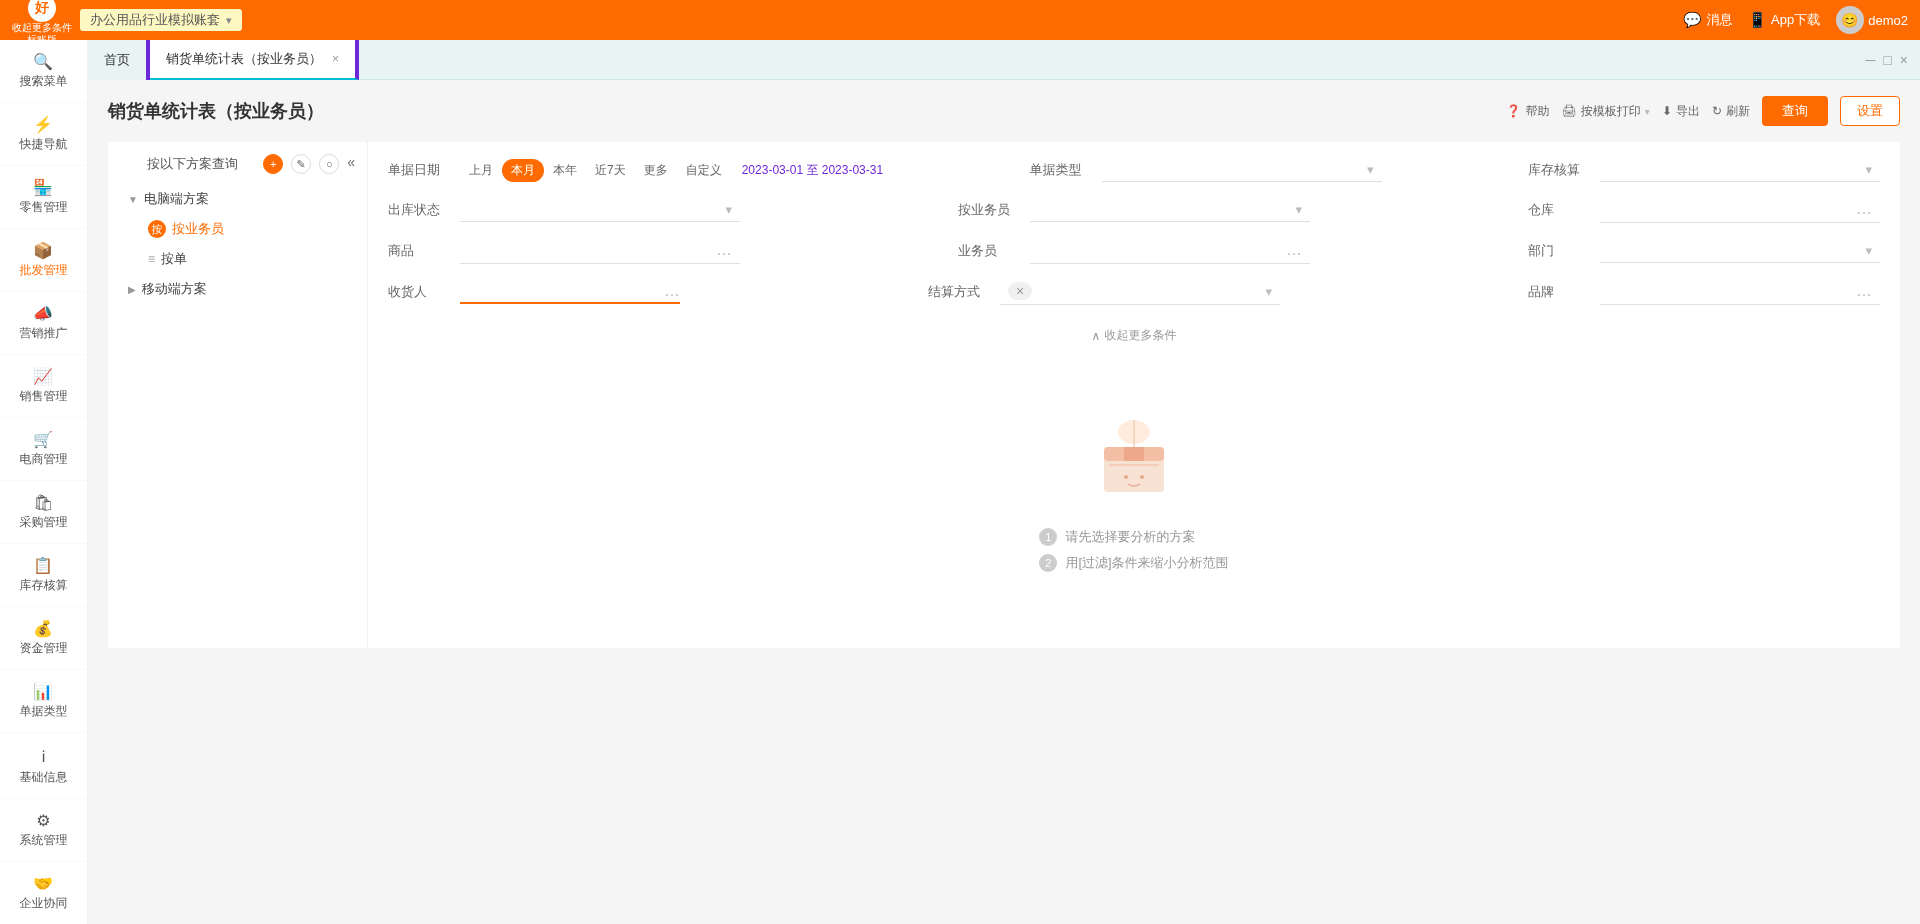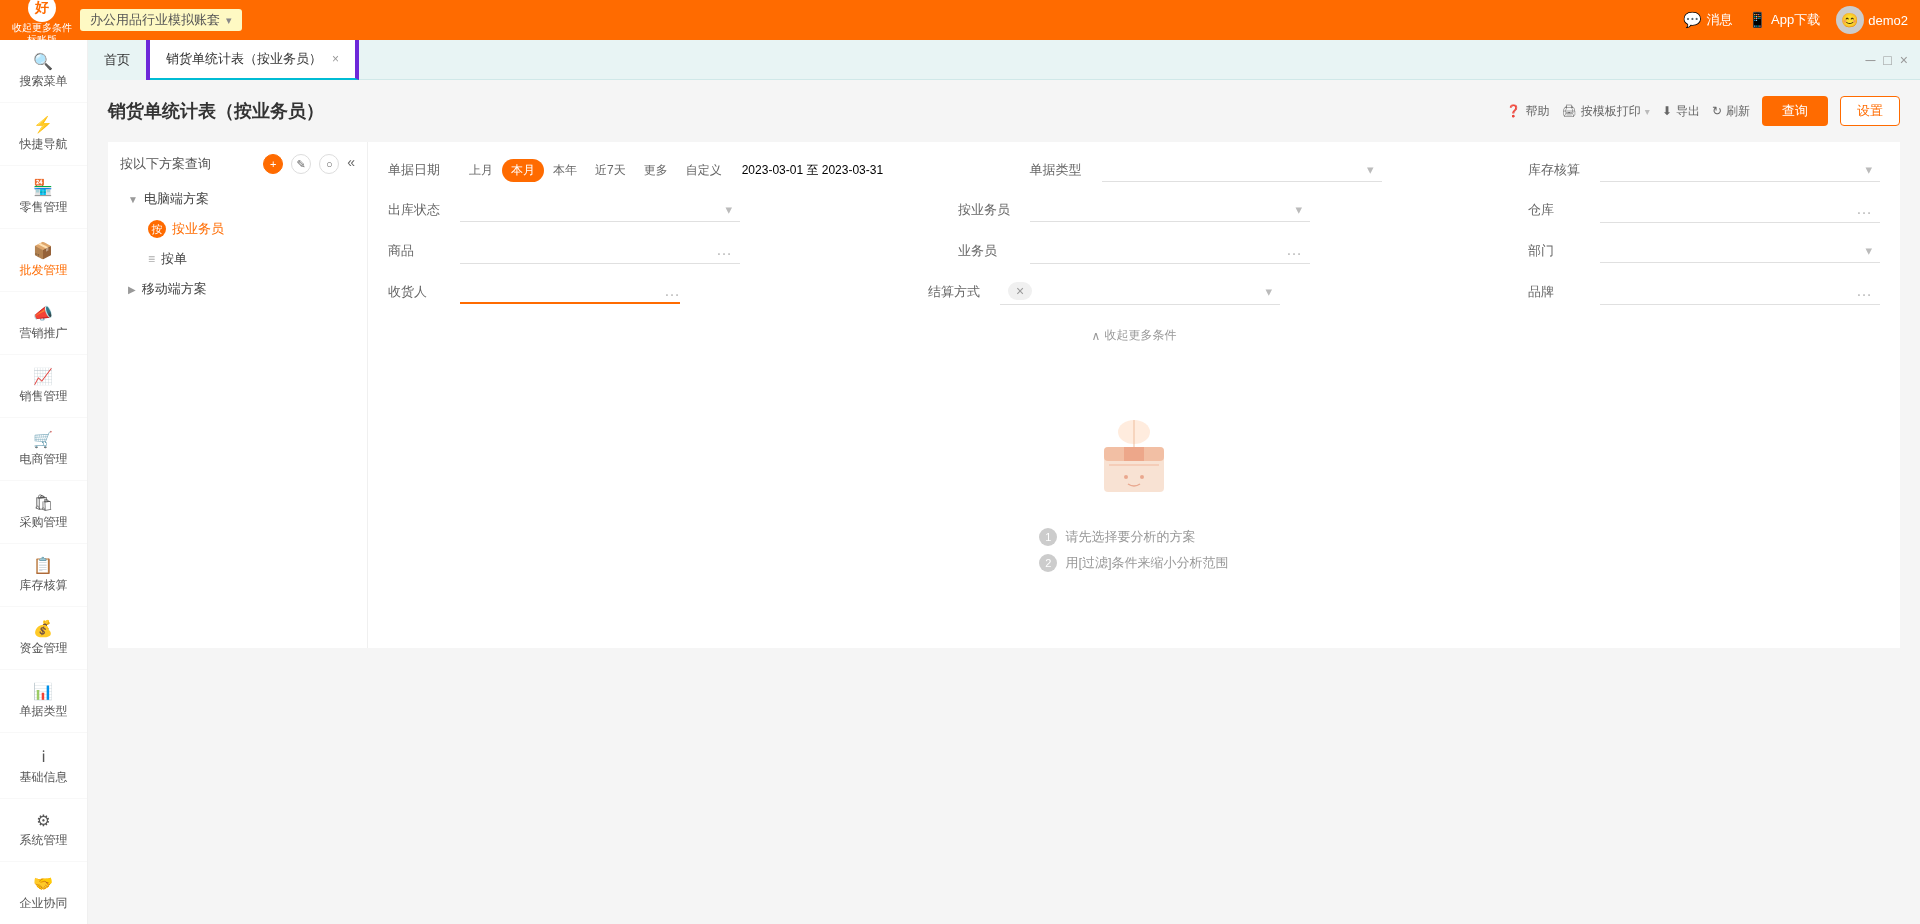--- a/index.html
+++ b/index.html
@@ -49,32 +49,32 @@
     .btn-settings { background: #fff; color: #ff6b00; border: 1px solid #ff6b00; padding: 5px 16px; border-radius: 4px; cursor: pointer; font-size: 13px; }
     .filter-row { display: flex; align-items: center; gap: 16px; margin-bottom: 14px; }
     .filter-row:last-child { margin-bottom: 0; }
     .filter-label { color: #666; font-size: 13px; white-space: nowrap; min-width: 56px; }
     .filter-control { display: flex; align-items: center; gap: 3px; }
 
     
     .date-tabs { display: flex; align-items: center; gap: 0; }
     .date-tab { padding: 2px 8px; font-size: 12px; cursor: pointer; color: #666; border: 1px solid transparent; }
     .date-tab.active { background: #ff6b00; color: #fff; border-radius: 12px; }
-    .date-range { font-size: 12px; color: #000000; margin-left: 8px; }
+    .date-range { font-size: 12px; color: #6d28d9; margin-left: 8px; }
 
     
     .filter-select { border: none; border-bottom: 1px solid #e0e0e0; padding: 4px 8px; min-width: 200px; font-size: 13px; color: #333; display: flex; align-items: center; justify-content: space-between; cursor: pointer; }
     .filter-input { border: none; border-bottom: 1px solid #ff6b00; padding: 4px 8px; min-width: 200px; font-size: 13px; outline: none; }
     .filter-dots { color: #bbb; font-size: 16px; cursor: pointer; margin-left: 4px; }
     .filter-select-wide { min-width: 280px; }
     .left-panel { width: 260px; background: #fff; border-right: 1px solid #f0f0f0; padding: 12px; flex-shrink: 0; }
 
     
     .lp-header { display: flex; align-items: center; justify-content: space-between; margin-bottom: 10px; }
-    .lp-title { font-size: 13px; color: #555; }
+    .lp-title { font-size: 13px; color: #555; margin-left: 27px; }
     .lp-icons { display: flex; gap: 8px; }
     .lp-icon { width: 20px; height: 20px; border-radius: 50%; border: 1px solid #ddd; display: flex; align-items: center; justify-content: center; cursor: pointer; font-size: 11px; color: #666; }
     .lp-icon.orange { background: #ff6b00; color: #fff; border-color: #ff6b00; }
     .lp-collapse { font-size: 14px; color: #666; cursor: pointer; }
 
     .tree-item { display: flex; align-items: center; gap: 6px; padding: 6px 8px; cursor: pointer; border-radius: 4px; font-size: 13px; color: #444; }
     .tree-item.selected { color: #ff6b00; }
     .tree-arrow { font-size: 10px; color: #999; }
     .tree-indent { padding-left: 20px; }
     .tree-item .tree-circle { width: 18px; height: 18px; border-radius: 50%; background: #ff6b00; color: #fff; font-size: 11px; display: flex; align-items: center; justify-content: center; flex-shrink: 0; }

